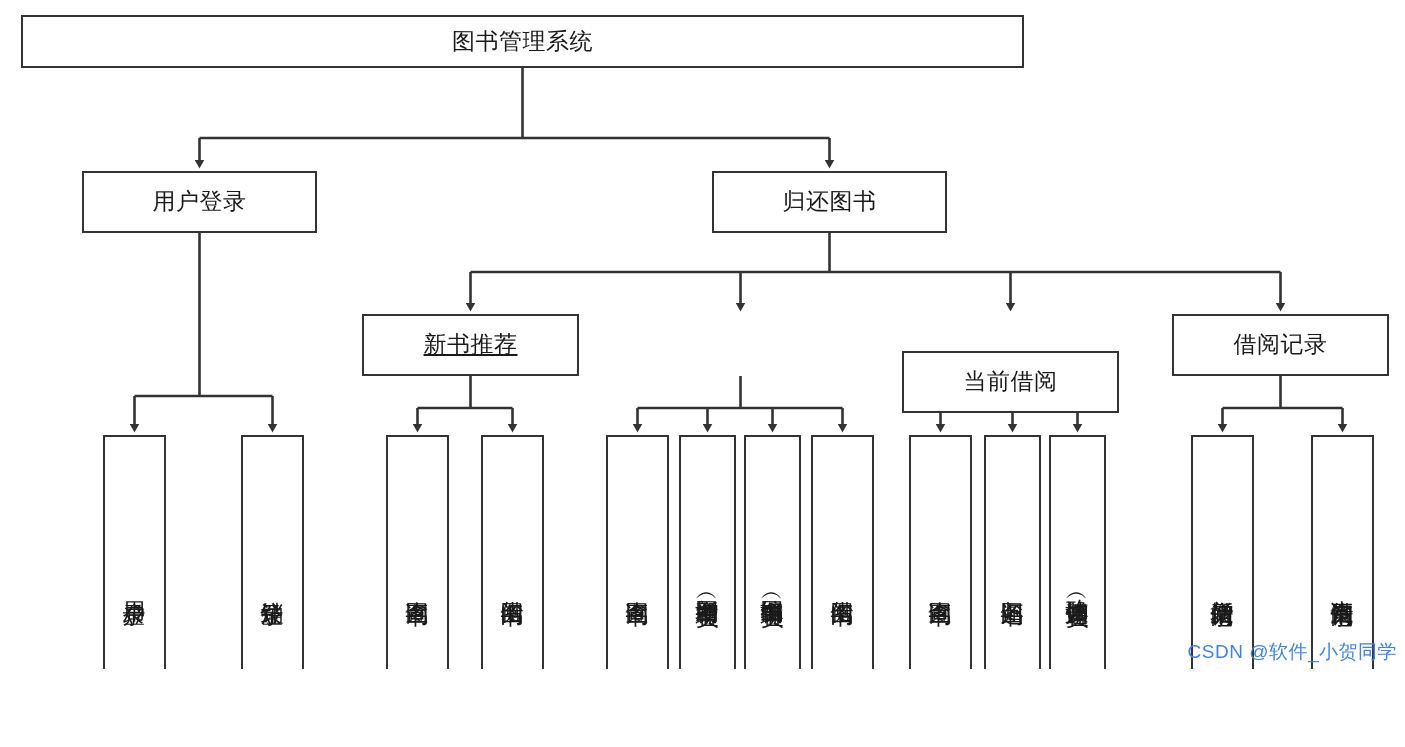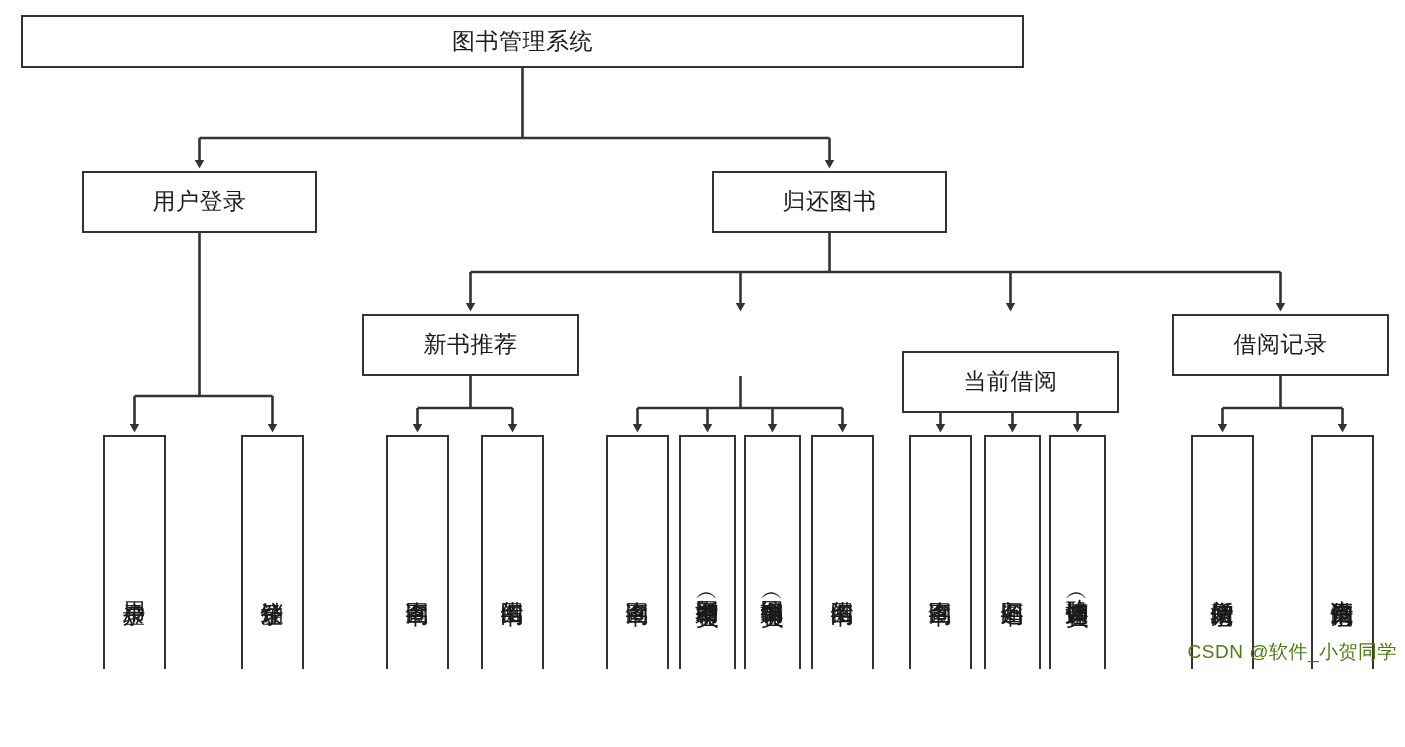--- a/index.html
+++ b/index.html
@@ -58,21 +58,21 @@
     color: #1a1a1a;
   }
   .vtext.centered {
     margin: auto 0;
   }
   .watermark {
     position: absolute;
     right: 8px;
     bottom: 4px;
     font-size: 19px;
-    color: #4d7c0f;
+    color: #3b82f6;
     letter-spacing: 0.5px;
     white-space: nowrap;
   }
 </style>
 </head>
 <body>
 
 <div id="canvas">
 
   <svg id="wires" viewBox="0 0 1405 747">
@@ -122,21 +122,21 @@
     <span>图书管理系统</span>
   </div>
 
   <div class="node horiz" style="left: 82px; top: 171px; width: 235px; height: 62px;">
     <span>用户登录</span>
   </div>
   <div class="node horiz" style="left: 712px; top: 171px; width: 235px; height: 62px;">
     <span>归还图书</span>
   </div>
 
-  <div class="node horiz" style="left: 362px; top: 314px; width: 217px; height: 62px;">
+  <div class="node horiz" style="left: 362px; top: 314px; width: 217px; height: 62px; text-decoration: underline;">
     <span>新书推荐</span>
   </div>
   <div class="node horiz" style="left: 902px; top: 314px; width: 217px; height: 62px; margin-top: 37px;">
     <span>当前借阅</span>
   </div>
   <div class="node horiz" style="left: 1172px; top: 314px; width: 217px; height: 62px;">
     <span>借阅记录</span>
   </div>
 
   <div class="node leaf" style="left: 103px; top: 435px; width: 63px; height: 300px;">

